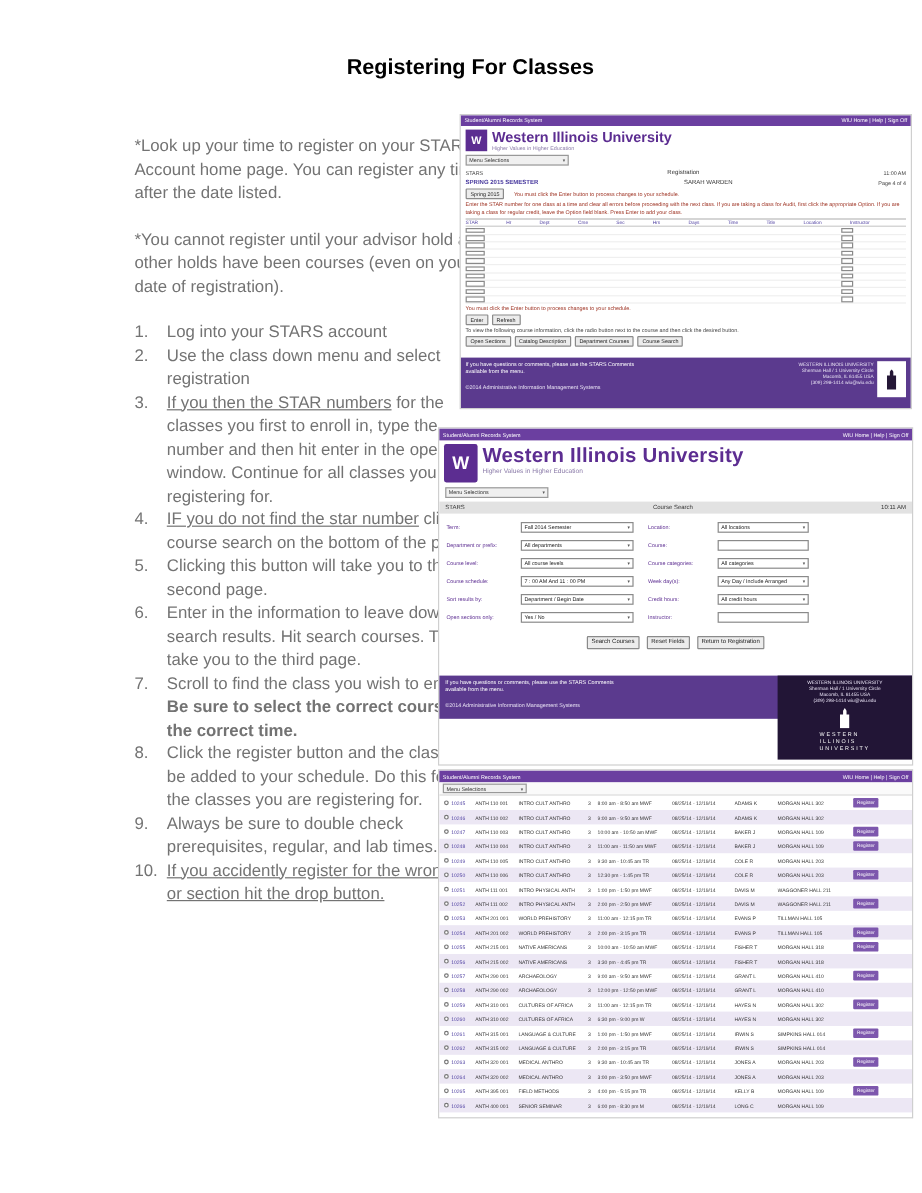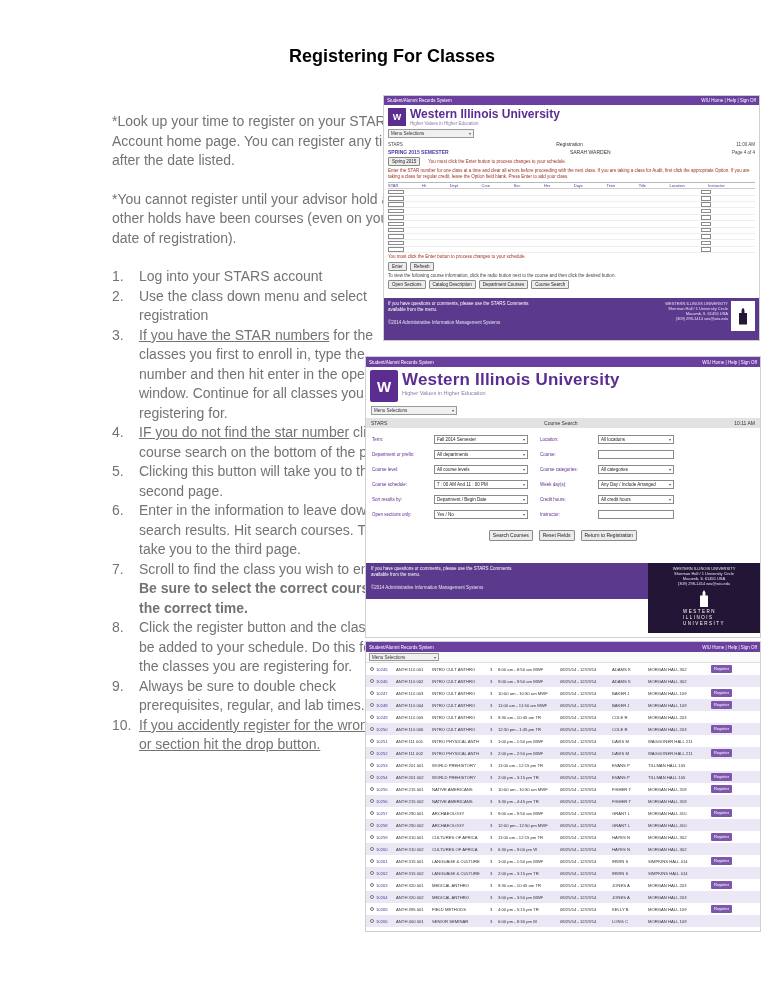--- a/index.html
+++ b/index.html
@@ -102,21 +102,21 @@
 <div class="page">
 
   <h1 class="title">Registering For Classes</h1>
 
   <div class="left-col">
     <p>*Look up your time to register on your STARS Account home page. You can register any time after the date listed.</p>
     <p>*You cannot register until your advisor hold and other holds have been courses (even on your date of registration).</p>
     <ol class="steps">
       <li><span class="u"></span><span>Log into your STARS account</span><span class="b"></span></li>
       <li><span class="u"></span><span>Use the class down menu and select registration</span><span class="b"></span></li>
-      <li><span class="u">If you have the STAR numbers</span><span> for the classes you first to enroll in, type the number and then hit enter in the open window. Continue for all classes you are registering for.</span><span class="b"></span></li>
+      <li><span class="u">If you then the STAR numbers</span><span> for the classes you first to enroll in, type the number and then hit enter in the open window. Continue for all classes you are registering for.</span><span class="b"></span></li>
       <li><span class="u">IF you do not find the star number</span><span> click on course search on the bottom of the page</span><span class="b"></span></li>
       <li><span class="u"></span><span>Clicking this button will take you to this second page.</span><span class="b"></span></li>
       <li><span class="u"></span><span>Enter in the information to leave down your search results. Hit search courses. This will take you to the third page.</span><span class="b"></span></li>
       <li><span class="u"></span><span>Scroll to find the class you wish to enroll in. </span><span class="b">Be sure to select the correct course at the correct time.</span></li>
       <li><span class="u"></span><span>Click the register button and the class will be added to your schedule. Do this for all the classes you are registering for.</span><span class="b"></span></li>
       <li><span class="u"></span><span>Always be sure to double check prerequisites, regular, and lab times.</span><span class="b"></span></li>
       <li><span class="u">If you accidently register for the wrong drop or section hit the drop button.</span><span></span><span class="b"></span></li>
     </ol>
   </div>
 

